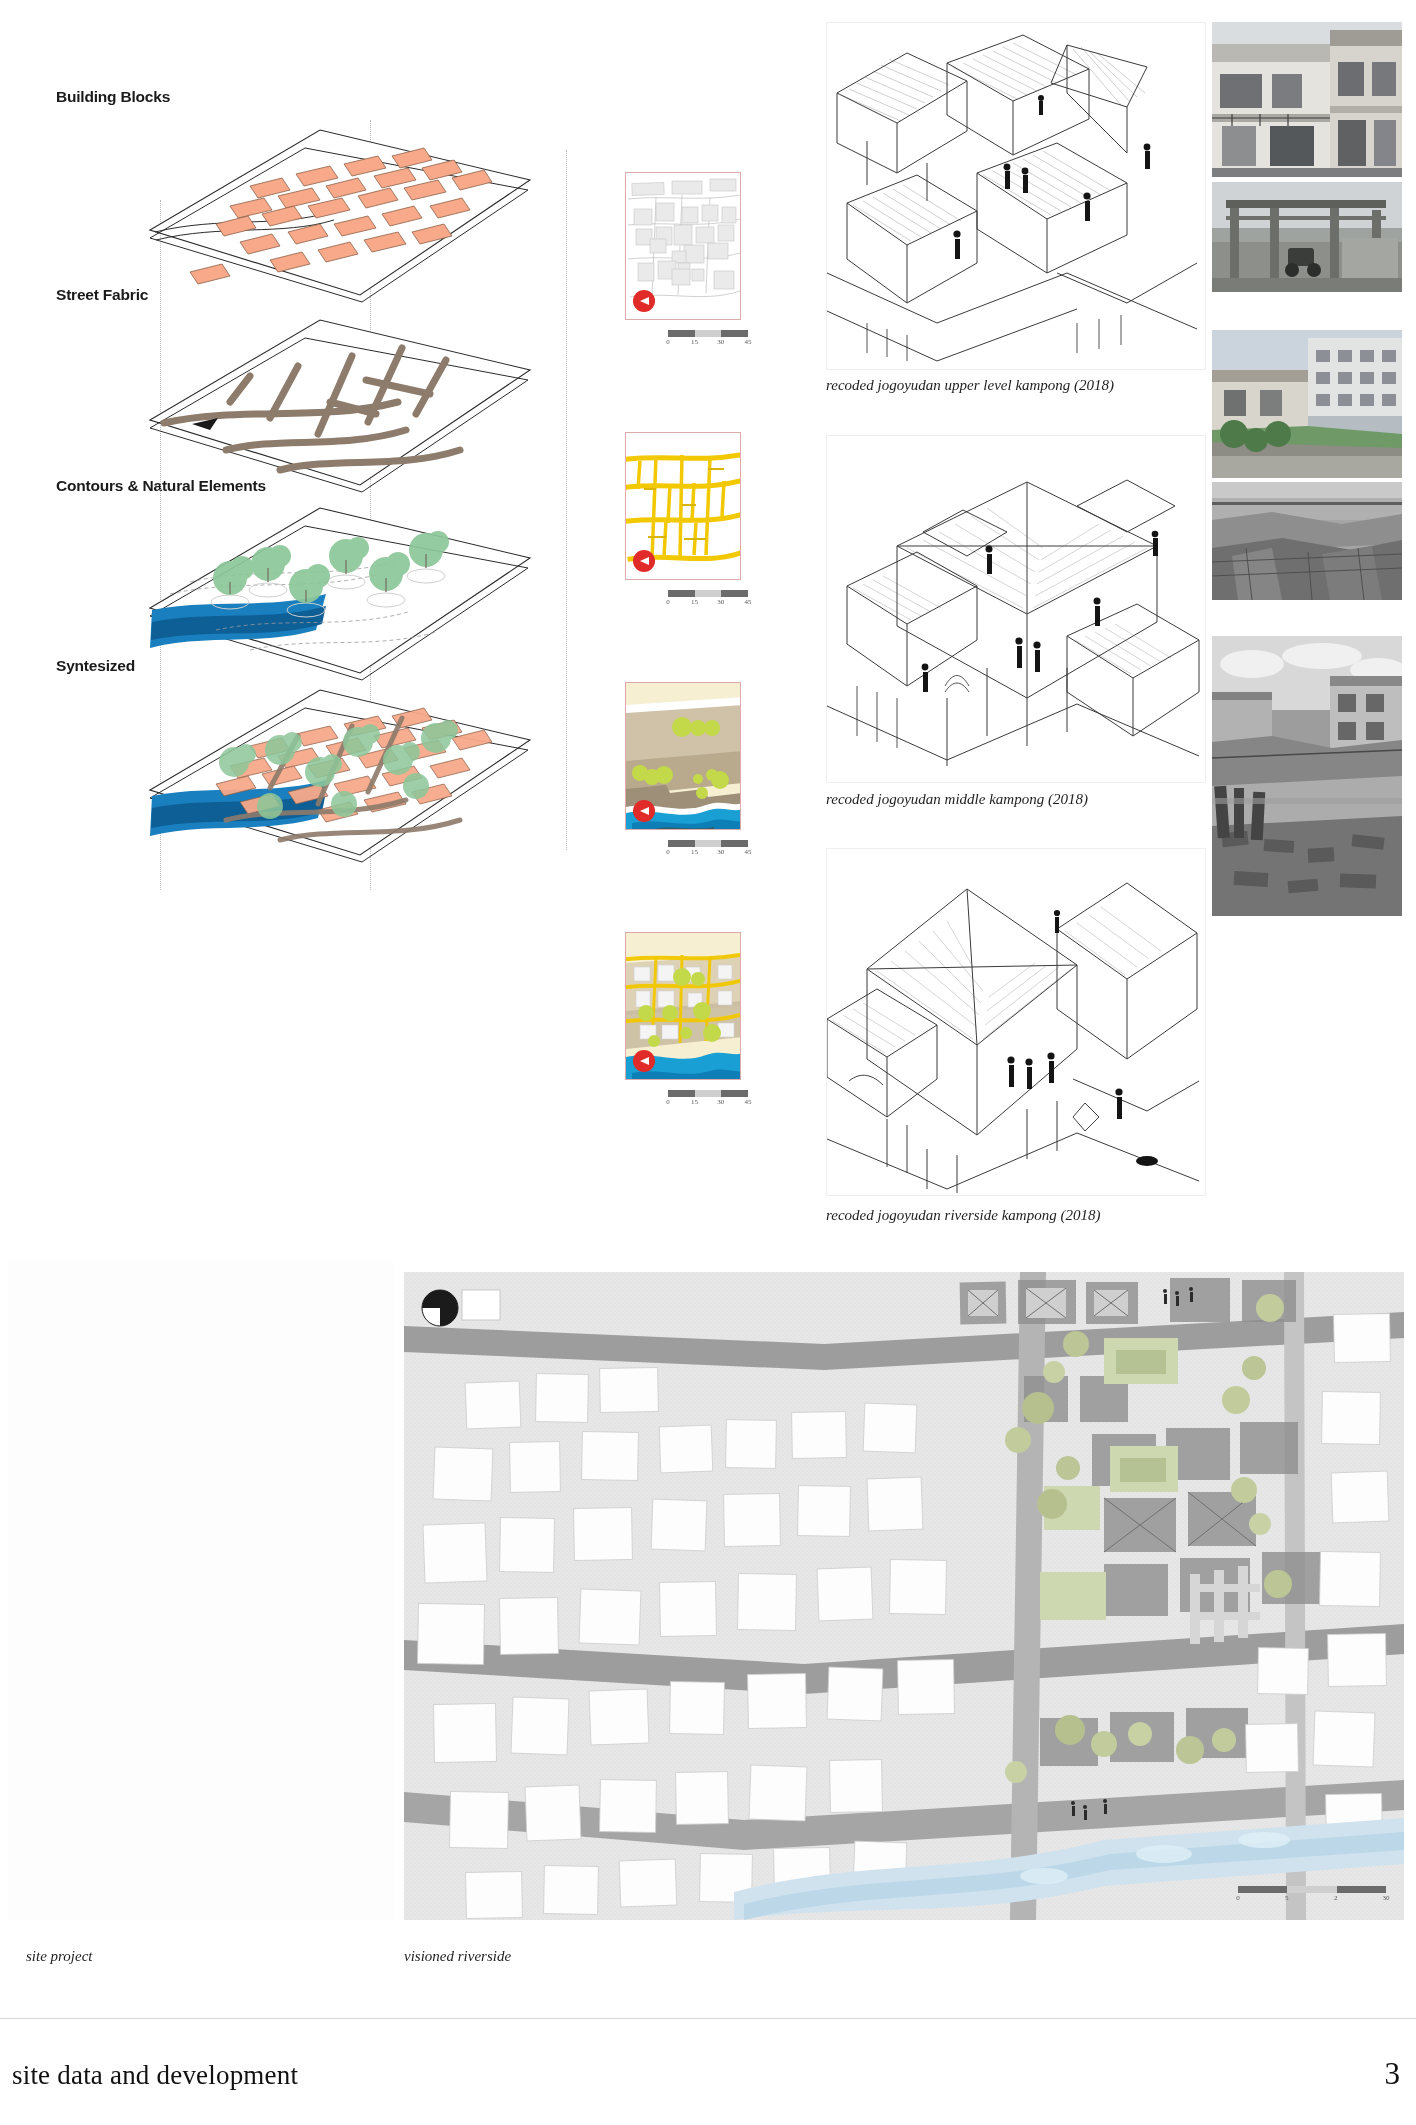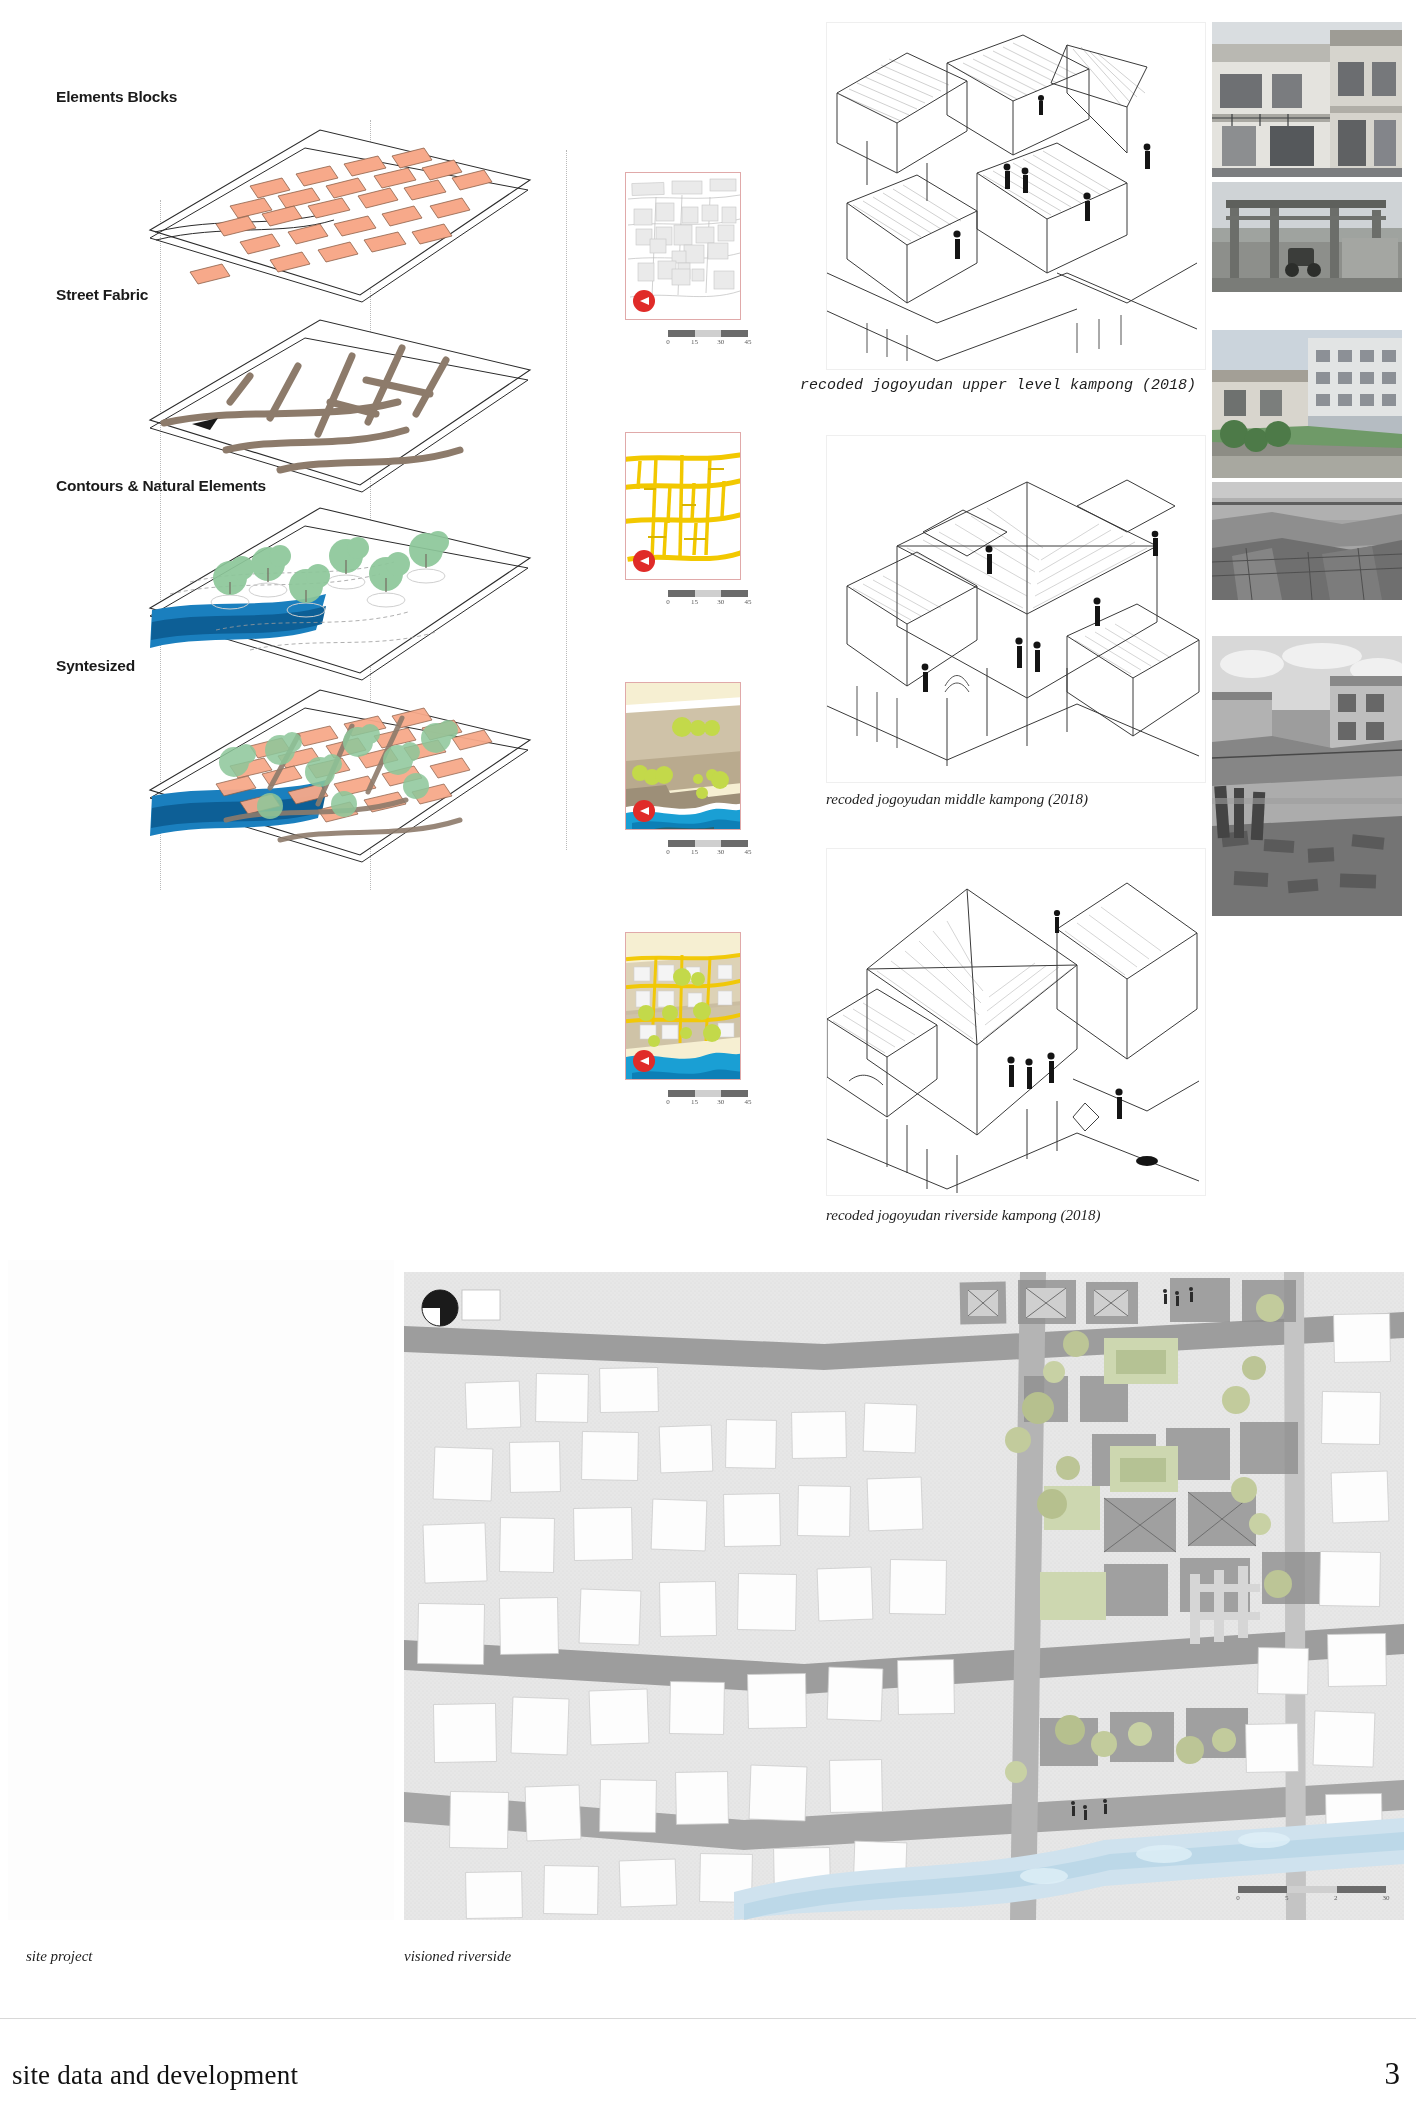--- a/index.html
+++ b/index.html
@@ -71,21 +71,21 @@
   .ph-gray{ filter:grayscale(1); }
 
   
   .bigpanel{ position:absolute; overflow:hidden; }
   .axo-bg{ position:absolute; inset:0; background:#fdfdfd; }
   .hdr-rule{ position:absolute; background:#111; }
 </style>
 </head>
 <body>
 
-<div class="abs layer-label" style="left:56px; top:88px;">Elements Blocks</div>
+<div class="abs layer-label" style="left:56px; top:88px;">Building Blocks</div>
 <div class="abs layer-label" style="left:56px; top:286px;">Street Fabric</div>
 <div class="abs layer-label" style="left:56px; top:477px;">Contours &amp; Natural Elements</div>
 <div class="abs layer-label" style="left:56px; top:657px;">Syntesized</div>
 
 <div class="drop-guide abs" style="left:160px; top:200px; height:690px;"></div>
 <div class="drop-guide abs" style="left:370px; top:120px; height:770px;"></div>
 <div class="drop-guide abs" style="left:566px; top:150px; height:700px;"></div>
 
 <div class="iso-wrap" style="left:130px; top:120px; width:420px; height:200px;">
   <svg width="420" height="200" viewBox="0 0 420 200">
@@ -493,21 +493,21 @@
         <circle cx="320" cy="124" r="3.4"></circle>
       <rect x="212" y="78" width="4" height="14"></rect>
         <circle cx="214" cy="75" r="3"></circle>
     </g>
     <g stroke="#2a2a2a" stroke-width=".8" fill="none">
       <path d="M40,300 L40,330 M60,306 L60,334 M80,312 L80,338"></path>
       <path d="M250,300 L250,330 M272,296 L272,326 M294,292 L294,322"></path>
     </g>
   </svg>
 </div>
-<div class="caption-it abs" style="left:800px; top:377px;font-family:Liberation Mono, monospace;">recoded jogoyudan upper level kampong (2018)</div>
+<div class="caption-it abs" style="left:826px; top:377px;">recoded jogoyudan upper level kampong (2018)</div>
 
 <div class="sketch" style="left:826px; top:435px; width:380px; height:348px;">
   <svg width="380" height="348" viewBox="0 0 380 348">
     <rect width="380" height="348" fill="#ffffff"></rect>
     <g stroke="#3a3a3a" stroke-width="1" fill="none">
       <path d="M70,110 L200,46 L330,110 L200,178 Z"></path>
       <path d="M200,46 L200,178 M70,110 L330,110"></path>
       <path d="M70,110 L70,190 M330,110 L330,186 M200,178 L200,262"></path>
       <path d="M70,190 L200,262 L330,186"></path>
       <path d="M96,96 L136,74 L180,96 L140,120 Z"></path>

